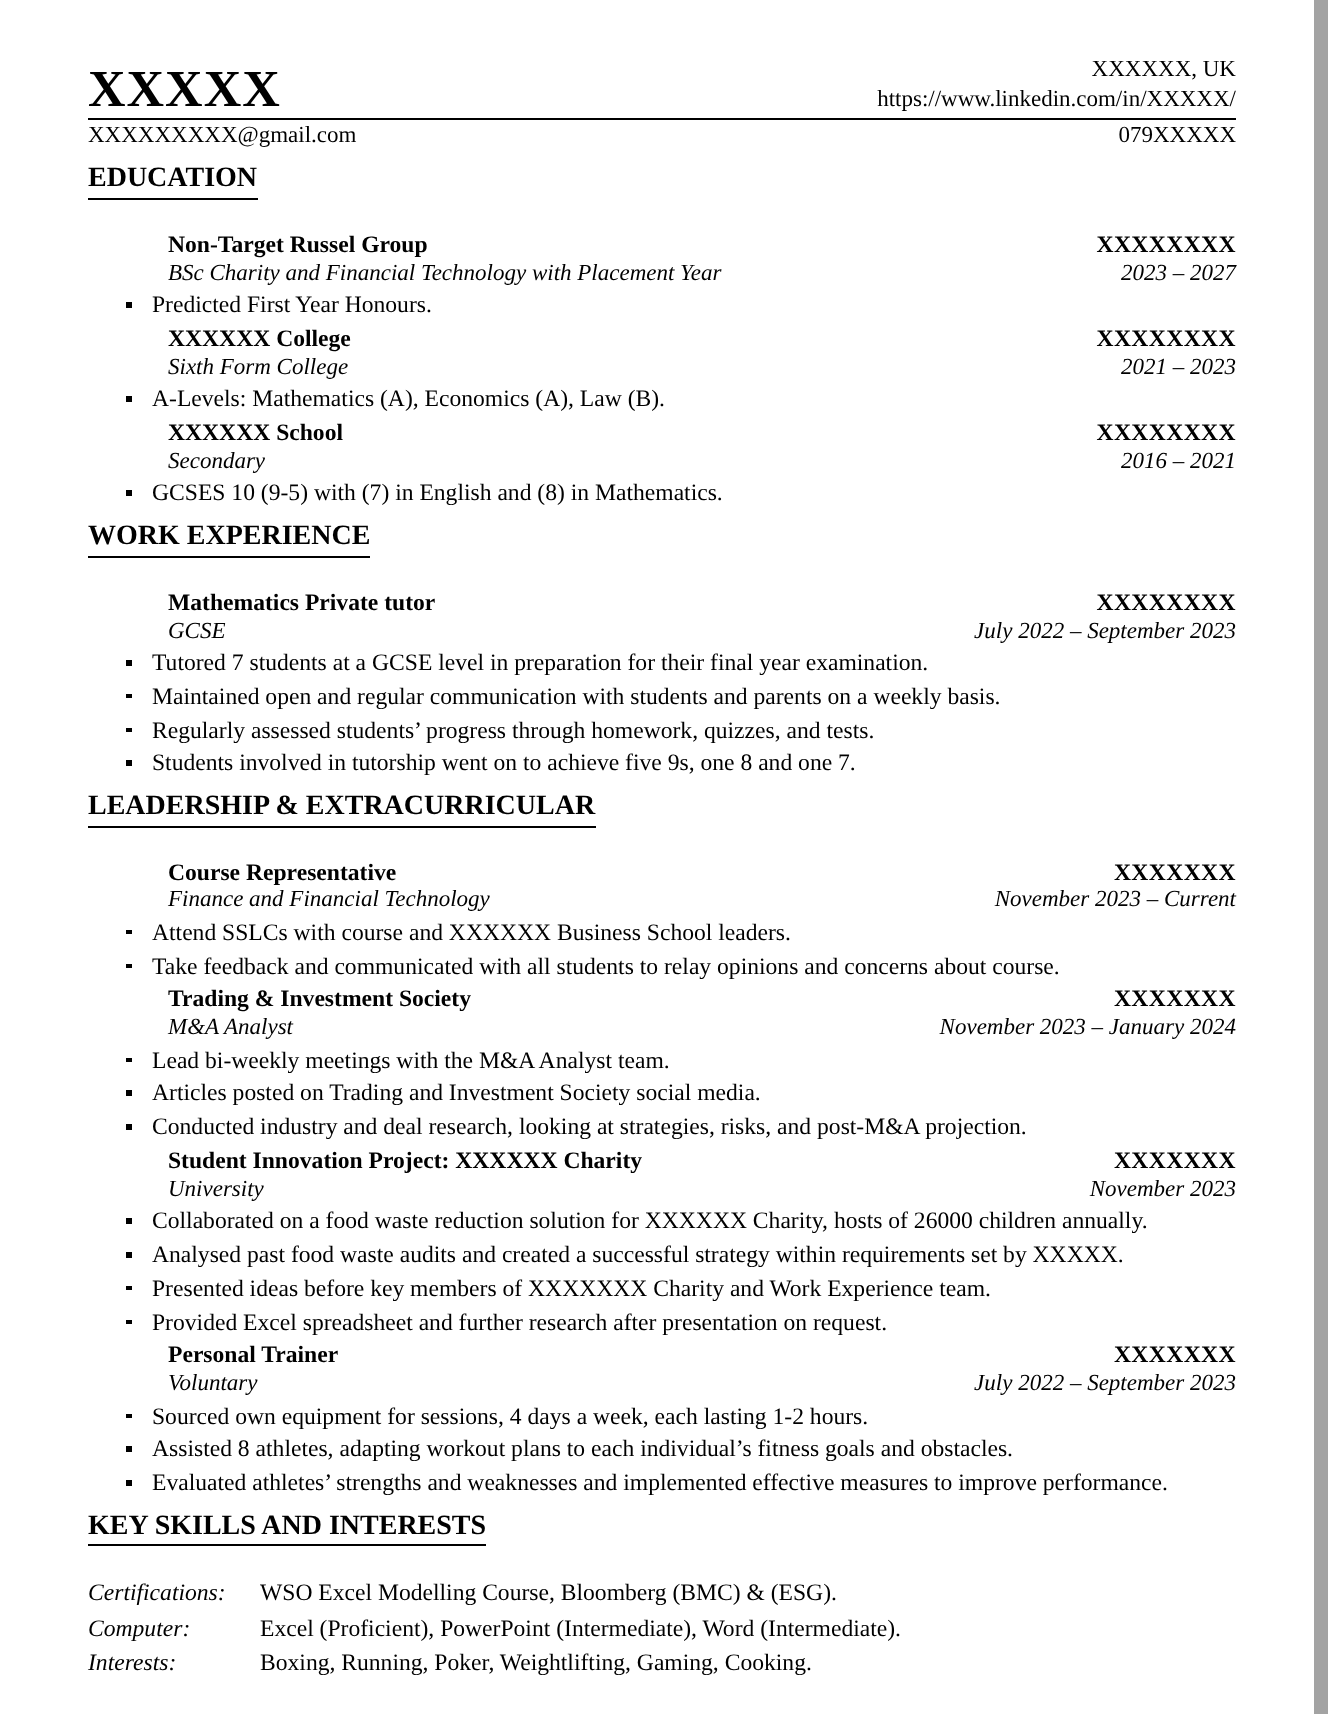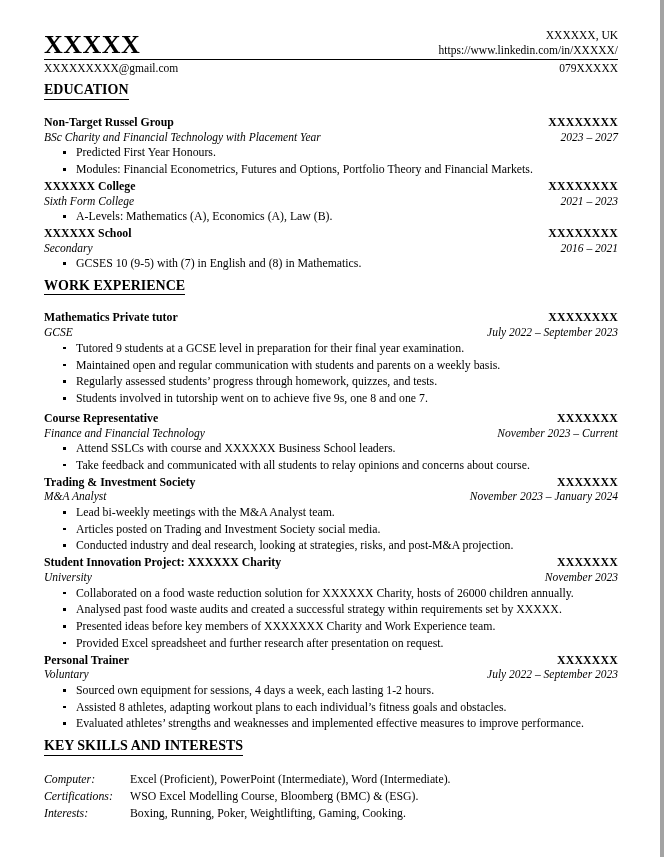--- a/index.html
+++ b/index.html
@@ -10,21 +10,21 @@
   body {
     font-family: "Liberation Serif", "DejaVu Serif", serif;
     color: #000000;
   }
   .page {
     position: relative;
     width: 664px;
     height: 857px;
     background: #ffffff;
     box-sizing: border-box;
-    border-right: 4px solid #a3a3a3;
+    border-right: 7px solid #a3a3a3;
     overflow: hidden;
   }
   .content {
     position: absolute;
     left: 44px;
     top: 28px;
     width: 574px;
   }
 
   
@@ -73,20 +73,21 @@
     margin-bottom: 14px;
   }
   .entry {
     margin-top: 1px;
   }
   .entry-row {
     display: flex;
     justify-content: space-between;
     align-items: baseline;
     line-height: 1.26;
+    margin-left: 40px;
   }
   .entry-title {
     font-size: 11.8px;
     font-weight: bold;
   }
   .entry-right {
     font-size: 11.8px;
     font-weight: bold;
     white-space: nowrap;
     letter-spacing: 0.2px;
@@ -167,21 +168,20 @@
         <div class="entry-row">
           <span class="entry-title">Non-Target Russel Group</span>
           <span class="entry-right">XXXXXXXX</span>
         </div>
         <div class="entry-row">
           <span class="entry-sub">BSc Charity and Financial Technology with Placement Year</span>
           <span class="entry-date">2023 – 2027</span>
         </div>
         <ul class="bullets">
           <li>Predicted First Year Honours.</li>
-          <li>Modules: Financial Econometrics, Futures and Options, Portfolio Theory and Financial Markets.</li>
         </ul>
       </div>
 
       <div class="entry">
         <div class="entry-row">
           <span class="entry-title">XXXXXX College</span>
           <span class="entry-right">XXXXXXXX</span>
         </div>
         <div class="entry-row">
           <span class="entry-sub">Sixth Form College</span>
@@ -213,29 +213,30 @@
       <div class="entry">
         <div class="entry-row">
           <span class="entry-title">Mathematics Private tutor</span>
           <span class="entry-right">XXXXXXXX</span>
         </div>
         <div class="entry-row">
           <span class="entry-sub">GCSE</span>
           <span class="entry-date">July 2022 – September 2023</span>
         </div>
         <ul class="bullets">
-          <li>Tutored 9 students at a GCSE level in preparation for their final year examination.</li>
+          <li>Tutored 7 students at a GCSE level in preparation for their final year examination.</li>
           <li>Maintained open and regular communication with students and parents on a weekly basis.</li>
           <li>Regularly assessed students’ progress through homework, quizzes, and tests.</li>
           <li>Students involved in tutorship went on to achieve five 9s, one 8 and one 7.</li>
         </ul>
       </div>
     </div>
 
     <div class="section">
+      <div class="section-title">LEADERSHIP &amp; EXTRACURRICULAR</div>
 
       <div class="entry">
         <div class="entry-row">
           <span class="entry-title">Course Representative</span>
           <span class="entry-right">XXXXXXX</span>
         </div>
         <div class="entry-row">
           <span class="entry-sub">Finance and Financial Technology</span>
           <span class="entry-date">November 2023 – Current</span>
         </div>
@@ -292,26 +293,26 @@
           <li>Assisted 8 athletes, adapting workout plans to each individual’s fitness goals and obstacles.</li>
           <li>Evaluated athletes’ strengths and weaknesses and implemented effective measures to improve performance.</li>
         </ul>
       </div>
     </div>
 
     <div class="section">
       <div class="section-title">KEY SKILLS AND INTERESTS</div>
       <div class="skills">
         <div class="skill-row">
+          <span class="skill-label">Certifications:</span>
+          <span class="skill-value">WSO Excel Modelling Course, Bloomberg (BMC) &amp; (ESG).</span>
+        </div>
+        <div class="skill-row">
           <span class="skill-label">Computer:</span>
           <span class="skill-value">Excel (Proficient), PowerPoint (Intermediate), Word (Intermediate).</span>
-        </div>
-        <div class="skill-row">
-          <span class="skill-label">Certifications:</span>
-          <span class="skill-value">WSO Excel Modelling Course, Bloomberg (BMC) &amp; (ESG).</span>
         </div>
         <div class="skill-row">
           <span class="skill-label">Interests:</span>
           <span class="skill-value">Boxing, Running, Poker, Weightlifting, Gaming, Cooking.</span>
         </div>
       </div>
     </div>
 
   </div>
 </div>

